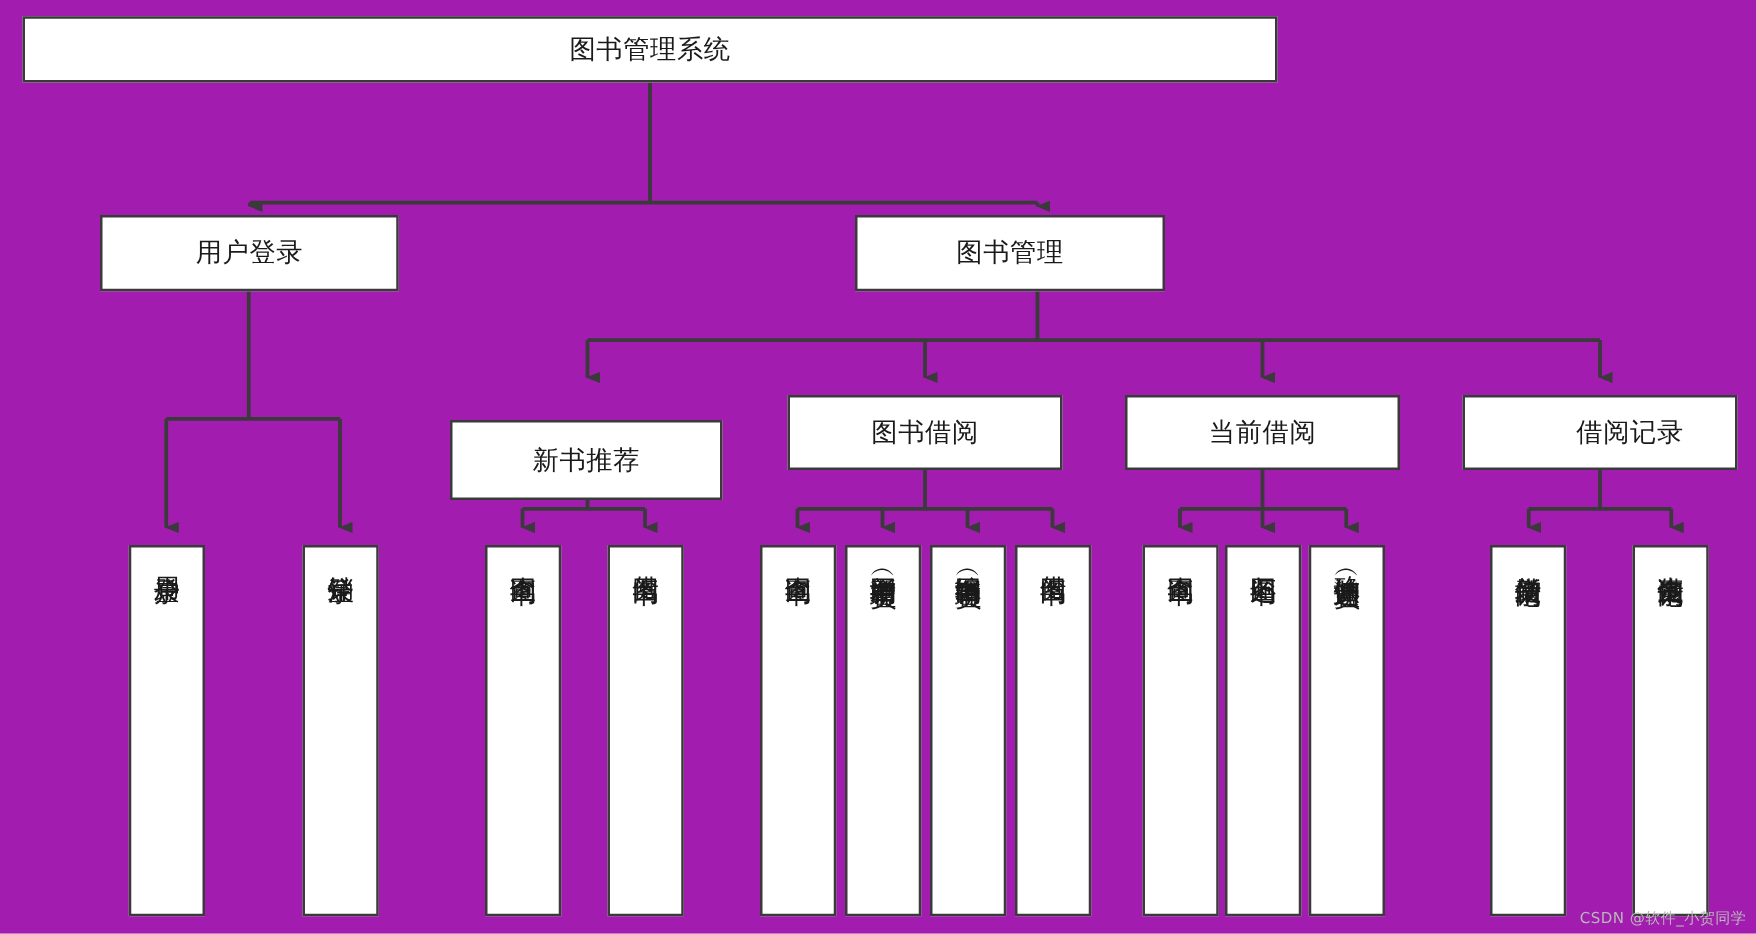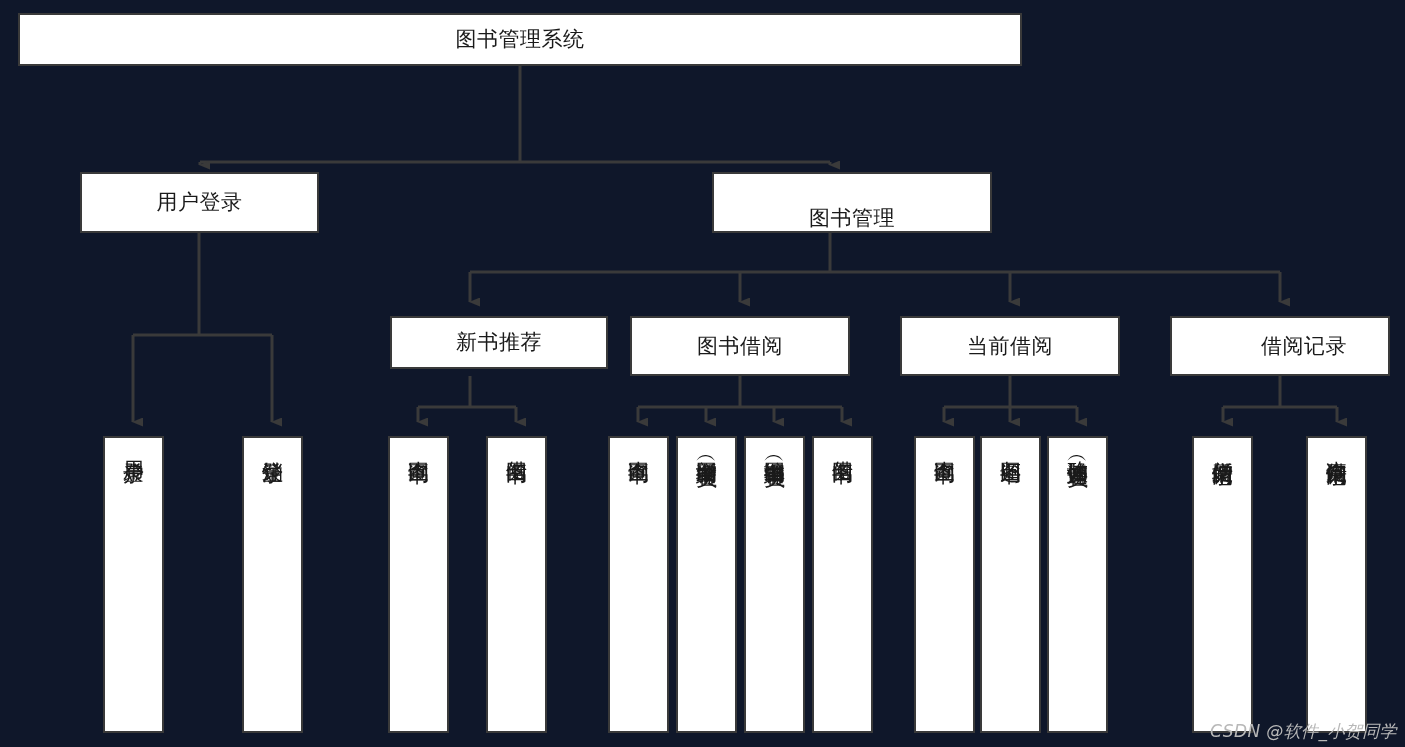--- a/index.html
+++ b/index.html
@@ -4,21 +4,21 @@
 <style>
   html,body{margin:0;padding:0;background:#ffffff;}
   body{
     font-family:"DejaVu Sans","Liberation Sans",sans-serif;
     color:#000000;
   }
   #stage{
     position:relative;
     width:1405px;
     height:747px;
-    background:#0f172a;
+    background:#a21caf;
     overflow:hidden;
   }
   #wires{position:absolute;left:0;top:0;width:1405px;height:747px;pointer-events:none;}
 
   .node{
     position:absolute;
     box-sizing:border-box;
     background:#ffffff;
     border:2px solid #3a3a3a;
     display:flex;
@@ -46,25 +46,24 @@
   }
   .leaf{
     align-items:flex-start;
     padding-top:6px;
   }
 
   .watermark{
     position:absolute;
     right:8px;
     bottom:4px;
-    font-size:17px;
+    font-size:12px;
     color:#b8b8b8;
     letter-spacing:0.4px;
     white-space:nowrap;
-    font-style:italic;
   }
 </style>
 </head>
 <body>
 
 <div id="stage">
 
   <svg id="wires" viewBox="0 0 1405 747" xmlns="http://www.w3.org/2000/svg">
     <defs>
       <marker id="arrow" markerWidth="9" markerHeight="11" refX="4.5" refY="10" orient="auto" markerUnits="userSpaceOnUse">
@@ -115,25 +114,25 @@
     </g>
   </svg>
 
   <div class="node" style="left:18px;top:13px;width:1004px;height:53px;">
     <span class="label">图书管理系统</span>
   </div>
 
   <div class="node" style="left:80px;top:172px;width:239px;height:61px;">
     <span class="label">用户登录</span>
   </div>
-  <div class="node" style="left:712px;top:172px;width:280px;height:61px;align-items:flex-end;">
+  <div class="node" style="left:684px;top:172px;width:248px;height:61px;">
     <span class="label">图书管理</span>
   </div>
 
-  <div class="node" style="left:360px;top:316px;width:218px;height:53px;margin-left:30px;">
+  <div class="node" style="left:360px;top:336px;width:218px;height:64px;">
     <span class="label">新书推荐</span>
   </div>
   <div class="node" style="left:900px;top:316px;width:220px;height:60px;">
     <span class="label">当前借阅</span>
   </div>
   <div class="node" style="left:630px;top:316px;width:220px;height:60px;">
     <span class="label">图书借阅</span>
   </div>
   <div class="node" style="left:1170px;top:316px;width:220px;height:60px;padding-left:48px;">
     <span class="label">借阅记录</span>

